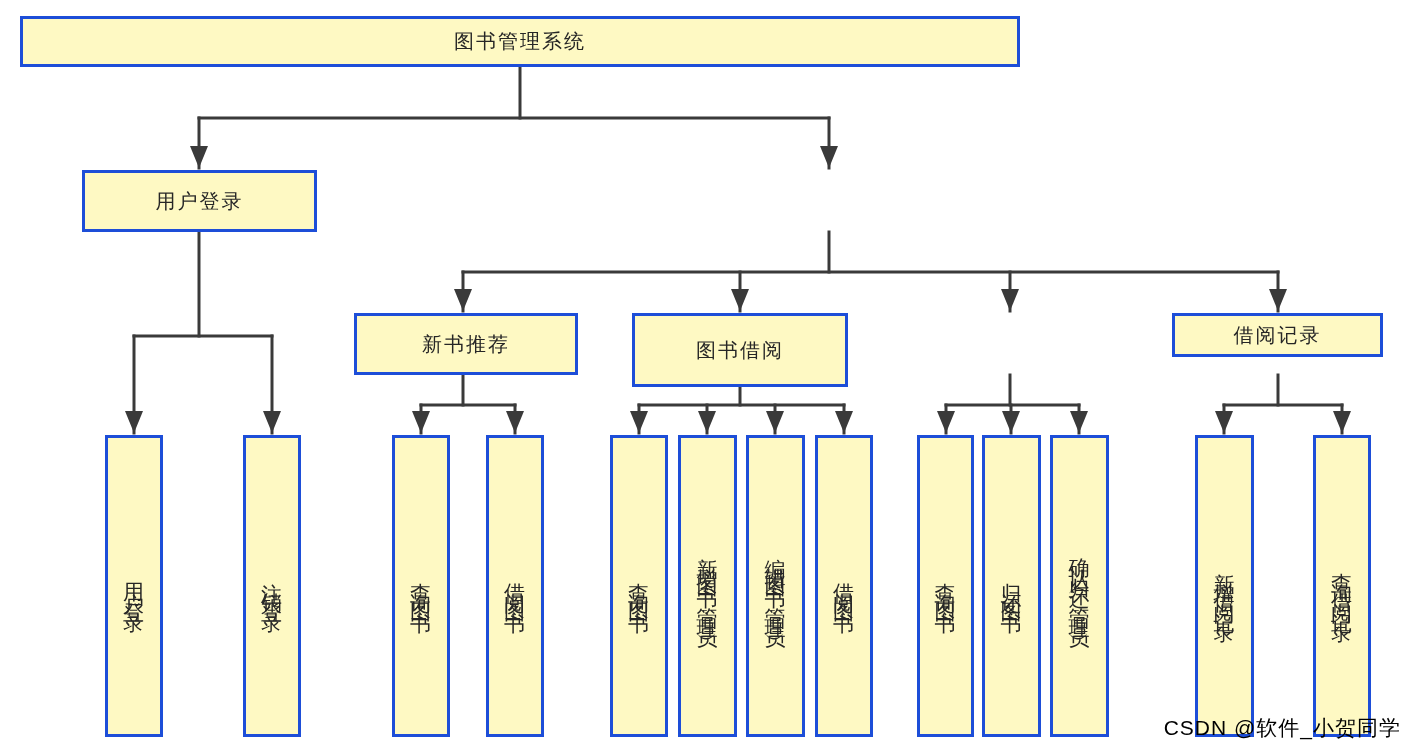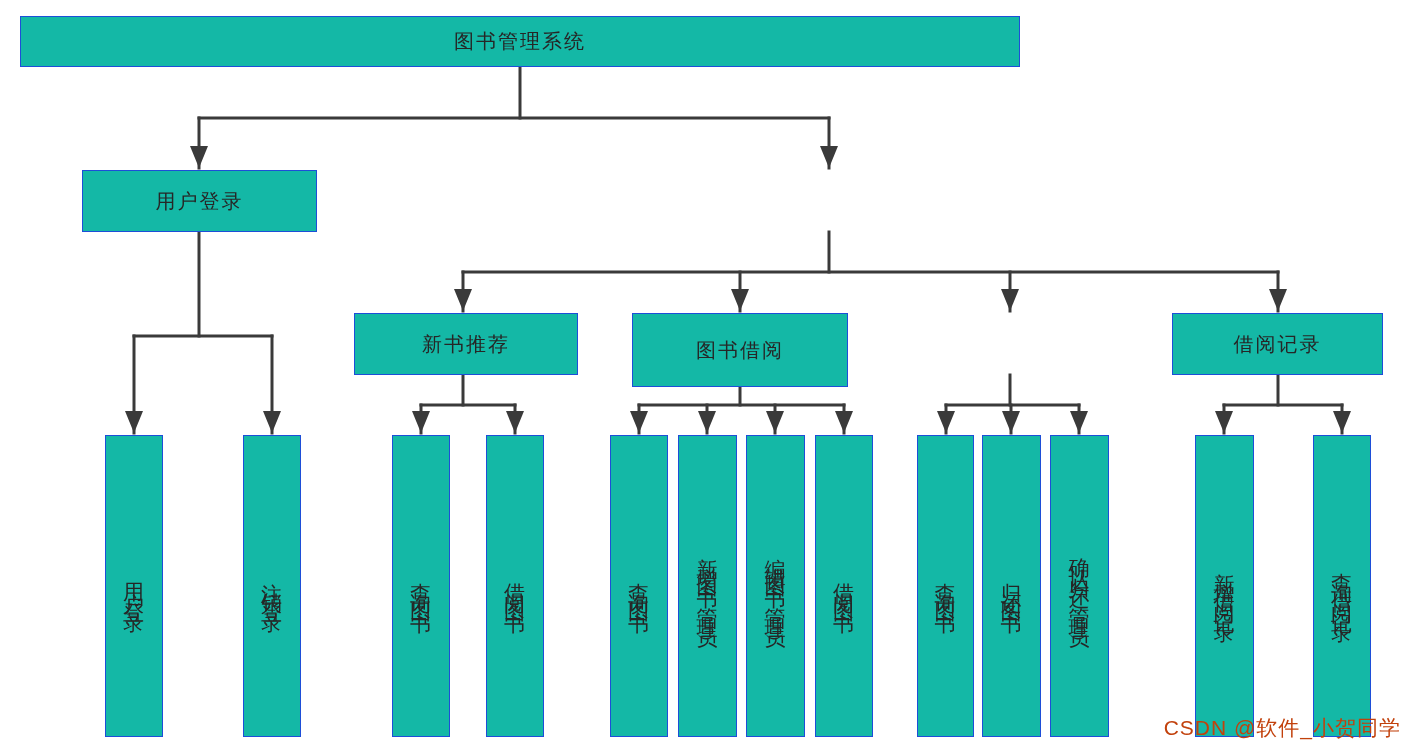--- a/index.html
+++ b/index.html
@@ -19,22 +19,22 @@
     position: absolute;
     left: 0;
     top: 0;
     z-index: 1;
     pointer-events: none;
   }
   .node {
     position: absolute;
     z-index: 2;
     box-sizing: border-box;
-    border: 1px solid #1d4ed8;
-    background: #14b8a6;
+    border: 3px solid #1d4ed8;
+    background: #fef9c3;
     color: #262626;
     display: flex;
     align-items: center;
     justify-content: center;
   }
   .node.h span {
     font-size: 20px;
     letter-spacing: 2px;
     white-space: nowrap;
   }
@@ -44,21 +44,21 @@
     font-size: 21px;
     letter-spacing: 10px;
     line-height: 1;
   }
   #watermark {
     position: absolute;
     right: 4px;
     bottom: 5px;
     z-index: 3;
     font-size: 21px;
-    color: #c2410c;
+    color: #000000;
     letter-spacing: 1px;
     white-space: nowrap;
   }
 </style>
 </head>
 <body>
 
 <div id="stage">
 
   <svg id="edges" width="1405" height="747" viewBox="0 0 1405 747">
@@ -118,21 +118,21 @@
   <div class="node h" style="left:82px; top:170px; width:235px; height:62px">
     <span>用户登录</span>
   </div>
 
   <div class="node h" style="left:354px; top:313px; width:224px; height:62px">
     <span>新书推荐</span>
   </div>
   <div class="node h" style="left:632px; top:313px; width:216px; height:74px">
     <span>图书借阅</span>
   </div>
-  <div class="node h" style="left:1172px; top:313px; width:211px; height:62px">
+  <div class="node h" style="left:1172px; top:313px; width:211px; height:44px">
     <span>借阅记录</span>
   </div>
 
   <div class="node v" style="left:105px; top:435px; width:58px; height:302px">
     <span>用户登录</span>
   </div>
   <div class="node v" style="left:243px; top:435px; width:58px; height:302px">
     <span>注销登录</span>
   </div>
 

